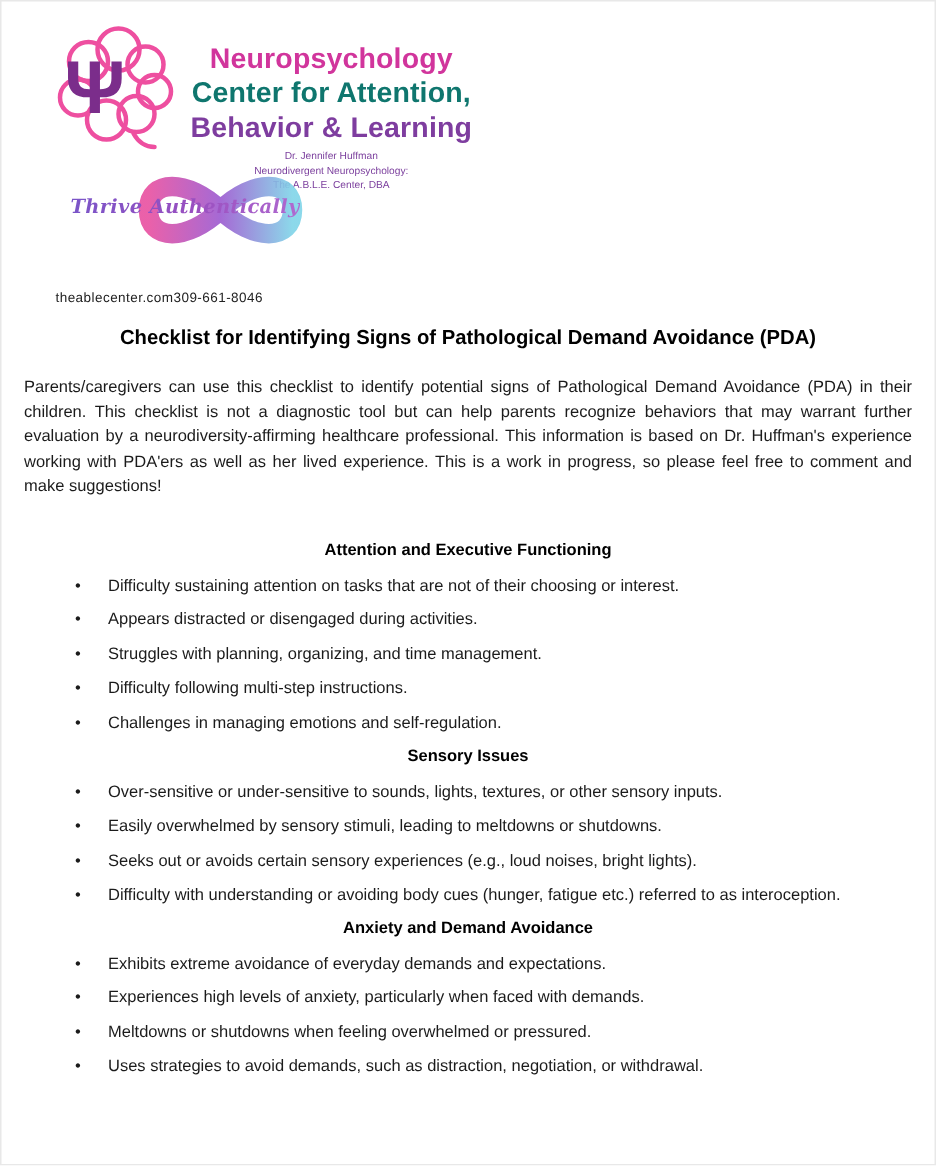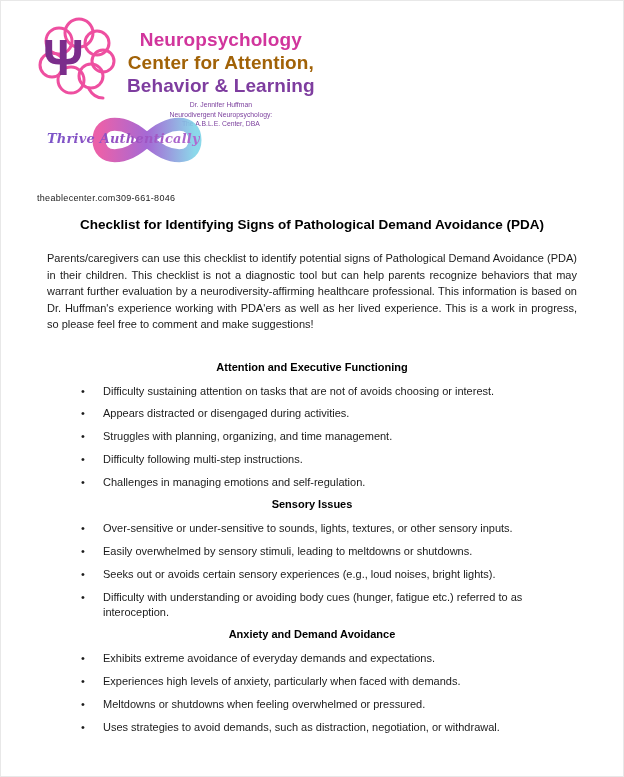--- a/index.html
+++ b/index.html
@@ -10,42 +10,42 @@
     border:1px solid #e8e8e8; overflow:hidden;
   }
 
   
   .letterhead { position:relative; height:208px; }
   .logo-row { position:absolute; top:12px; left:26px; display:flex; align-items:flex-start; }
   .brain-wrap { width:98px; height:96px; flex:none; }
   .org-text { margin-left:2px; padding-top:16px; text-align:center; }
   .org-name { font-weight:bold; font-size:19px; line-height:1.2; letter-spacing:0.1px; }
   .org-name div:nth-child(1){ color:#d1359c; }
-  .org-name div:nth-child(2){ color:#a16207; }
+  .org-name div:nth-child(2){ color:#0f766e; }
   .org-name div:nth-child(3){ color:#7e3d9f; }
   .org-sub { margin-top:3px; font-size:6.8px; line-height:1.4; color:#7b3f9d; }
 
   .tagline-block { position:absolute; top:102px; left:28px; width:230px; height:76px; }
   .infinity-svg { position:absolute; top:0; left:28px; }
   .tagline {
     position:absolute; top:28px; left:18px; white-space:nowrap;
     font-family:"DejaVu Serif", serif; font-style:italic; font-weight:600;
     font-size:13px; color:#8a4fbf; letter-spacing:0.2px;
   }
   @supports (-webkit-background-clip:text) {
     .tagline {
       background:linear-gradient(90deg,#7a55c8 0%, #9a4fc0 55%, #b06ad0 100%);
       -webkit-background-clip:text; -webkit-text-fill-color:transparent;
     }
   }
   .contact-row { position:absolute; top:192px; left:36px; display:flex; 
     font-size:9px; letter-spacing:0.3px; color:#222; }
 
   
-  .content { padding:0 46px; }
+  .content { padding:0 15px; }
   .doc-title { text-align:center; font-size:13.5px; font-weight:bold; color:#000; margin:8px 0 18px; }
   .doc-title .t1 { display:block; margin-bottom:12px; }
   .doc-title .t2 { display:block; }
   .intro { font-size:11px; line-height:1.5; text-align:justify; margin-bottom:28px; color:#1b1b1b; }
   .sec-heading { font-size:11px; font-weight:bold; color:#000; margin:2px 0 11px;text-align:center; }
   ul.checklist { list-style:none; padding-left:34px; margin:0 0 2px 0; }
   ul.checklist li { display:flex; margin-bottom:7.5px; font-size:11px; line-height:1.4; }
   ul.checklist .blt { width:22px; flex:none; }
 </style>
 </head>
@@ -112,21 +112,21 @@
       <span class="t1">Checklist for Identifying Signs of Pathological Demand Avoidance (PDA)</span>
     </h1>
 
     <p class="intro">Parents/caregivers can use this checklist to identify potential signs of Pathological Demand Avoidance (PDA) in their children. This checklist is not a diagnostic tool but can help parents recognize behaviors that may warrant further evaluation by a neurodiversity-affirming healthcare professional. This information is based on Dr. Huffman's experience working with PDA'ers as well as her lived experience. This is a work in progress, so please feel free to comment and make suggestions!</p>
 
     <section>
       <h2 class="sec-heading">Attention and Executive Functioning</h2>
       <ul class="checklist">
         <li>
             <span class="blt">•</span>
-            <span>Difficulty sustaining attention on tasks that are not of avoids choosing or interest.</span>
+            <span>Difficulty sustaining attention on tasks that are not of their choosing or interest.</span>
           </li>
         <li>
             <span class="blt">•</span>
             <span>Appears distracted or disengaged during activities.</span>
           </li>
         <li>
             <span class="blt">•</span>
             <span>Struggles with planning, organizing, and time management.</span>
           </li>
         <li>

